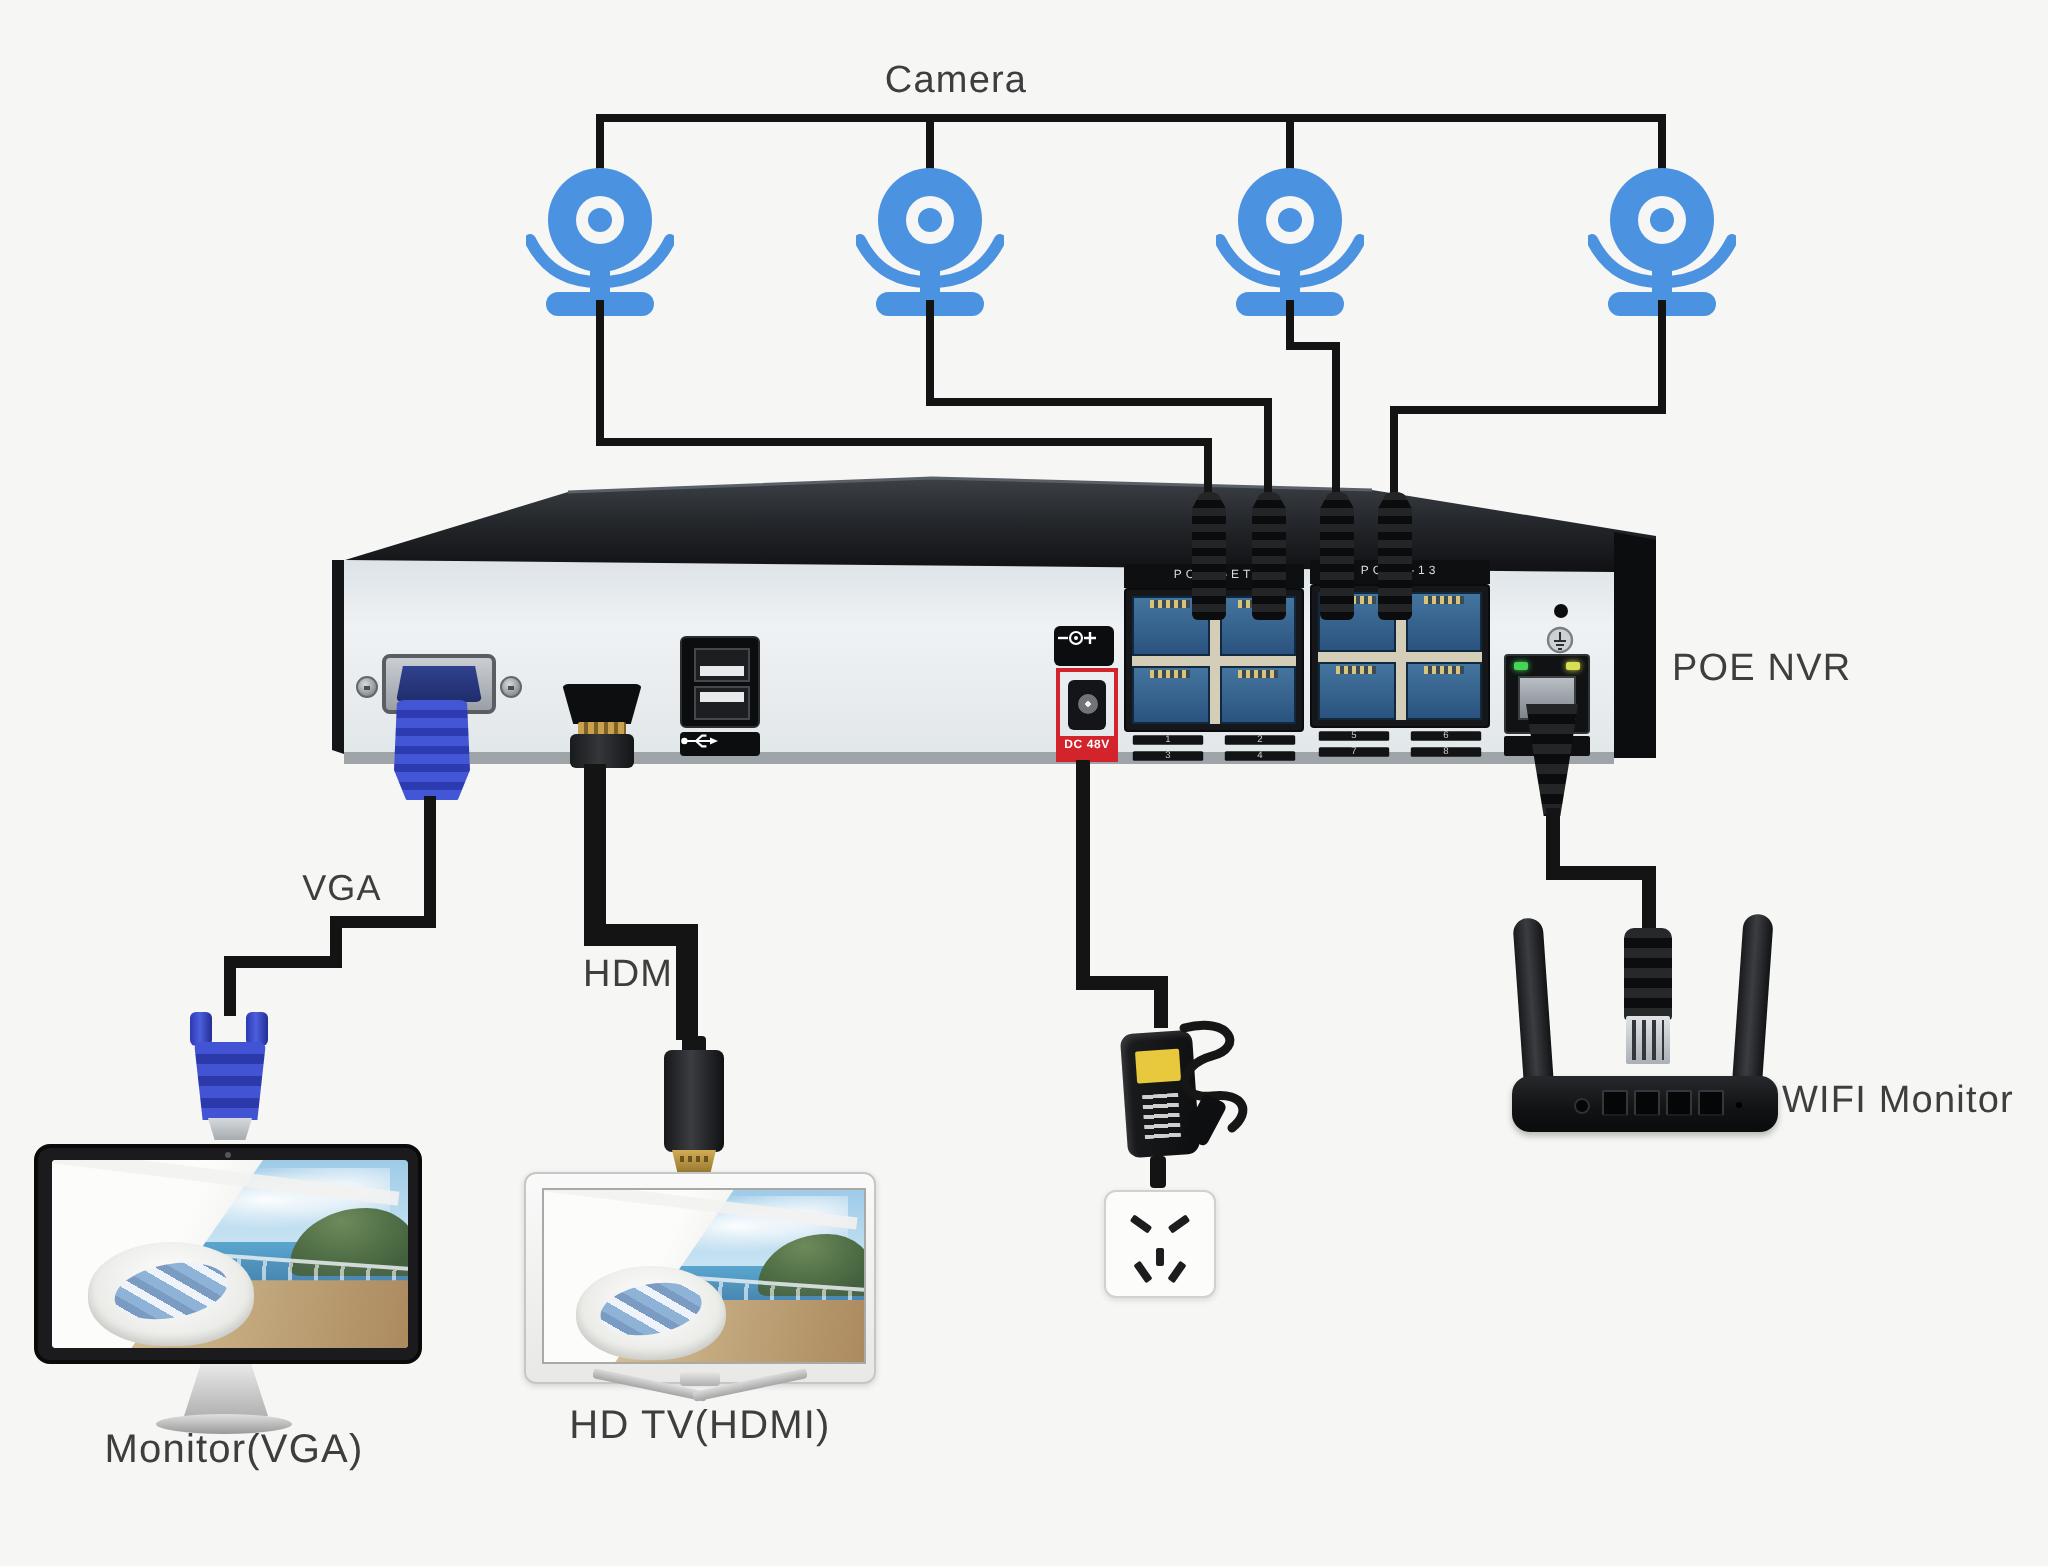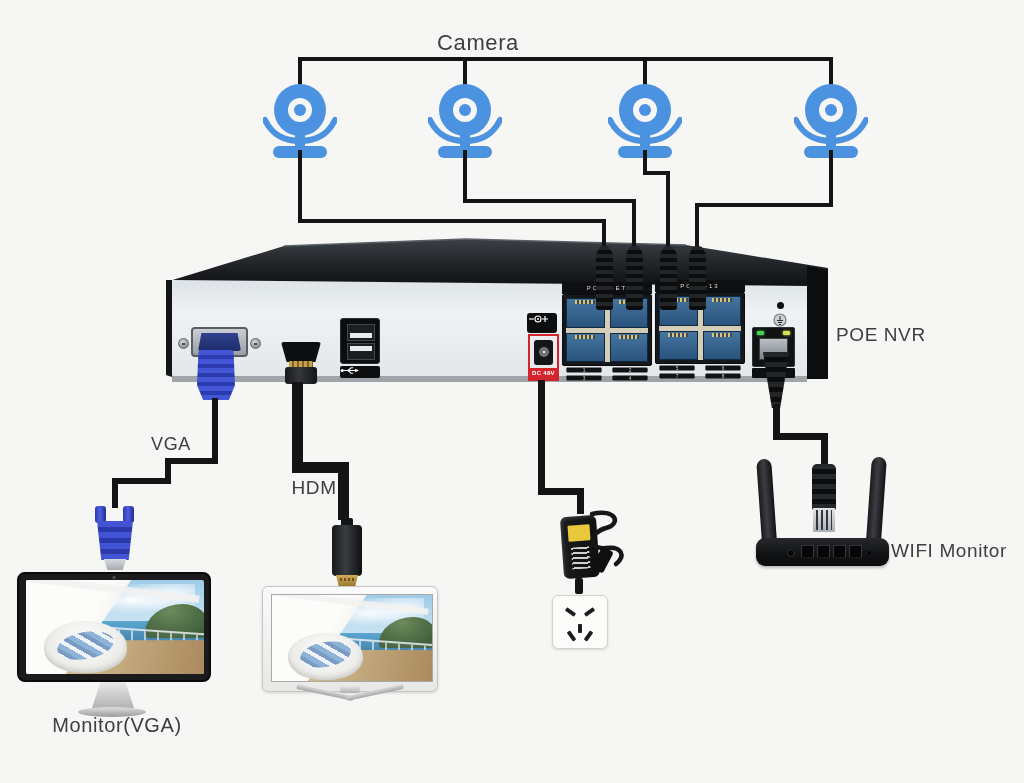--- a/index.html
+++ b/index.html
@@ -4,21 +4,21 @@
 <style>
   html,body{margin:0;padding:0}
   body{font-family:"Liberation Sans",sans-serif}
   #canvas{position:relative;width:1024px;height:783px;background:#f6f6f4;overflow:hidden}
 
   .abs{position:absolute}
   .line{position:absolute;background:#141414}
   .lbl{position:absolute;color:#3e3e3e;letter-spacing:.6px;white-space:nowrap}
 
   
-  #lbl-camera{left:428px;top:30px;width:100px;font-size:22px;text-align:center}
+  #lbl-camera{left:428px;top:30px;width:100px;font-size:19px;text-align:center}
   #lbl-vga{left:144px;top:434px;width:54px;font-size:18px;text-align:center}
   #lbl-hdmi{left:282px;top:477px;width:70px;font-size:19px;text-align:center}
   #lbl-poenvr{left:836px;top:324px;font-size:19px}
   #lbl-wifi{left:891px;top:540px;font-size:19px}
   #lbl-monitor{left:37px;top:714px;width:160px;font-size:20px;text-align:center}
   #lbl-tv{left:268px;top:702px;width:164px;font-size:20px;text-align:center}
 
   
   #t-main{left:298px;top:57px;width:535px;height:4px}
   #t-s1{left:298px;top:60px;width:4px;height:26px}
@@ -483,20 +483,21 @@
         <div class="ph-rail"></div>
           <div class="ph-deck"></div>
           <div class="ph-structure"></div>
         <div class="ph-beam"></div>
           <div class="ph-chair">
             <div class="ph-cushion"></div>
           </div>
       </div>
     </div>
   </div>
+  <div class="lbl" id="lbl-tv">HD TV(HDMI)</div>
 
   <div class="line zcable" id="pw1"></div>
   <div class="line zcable" id="pw2"></div>
   <div class="line zcable" id="pw3"></div>
   <div class="abs" id="adapter">
     <div class="brick">
         <div class="sticker"></div>
       </div>
     <svg width="44" height="64" viewBox="0 0 44 64" style="position:absolute;left:28px;top:0">
       <path d="M6,6 C30,0 36,16 20,20 C2,25 2,42 20,40 C36,38 40,48 30,56" fill="none" stroke="#161616" stroke-width="4.5" stroke-linecap="round"></path>

